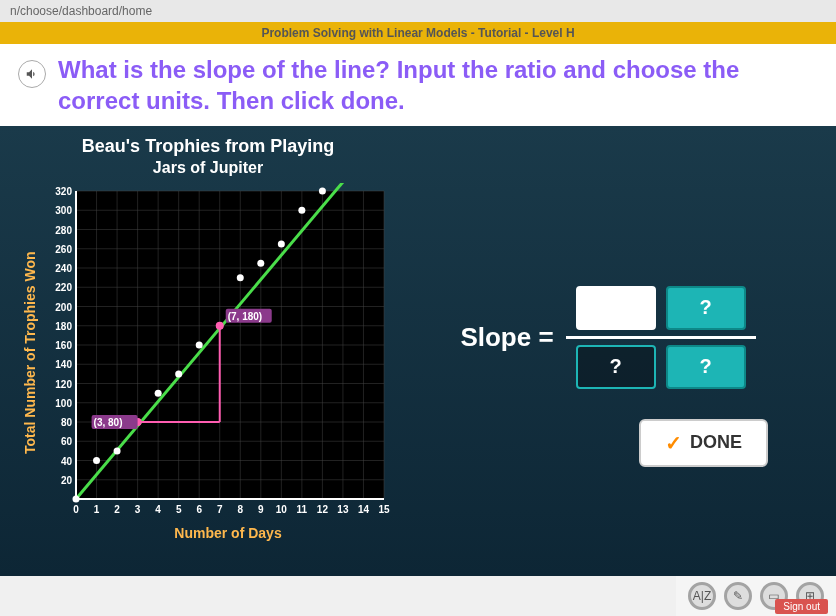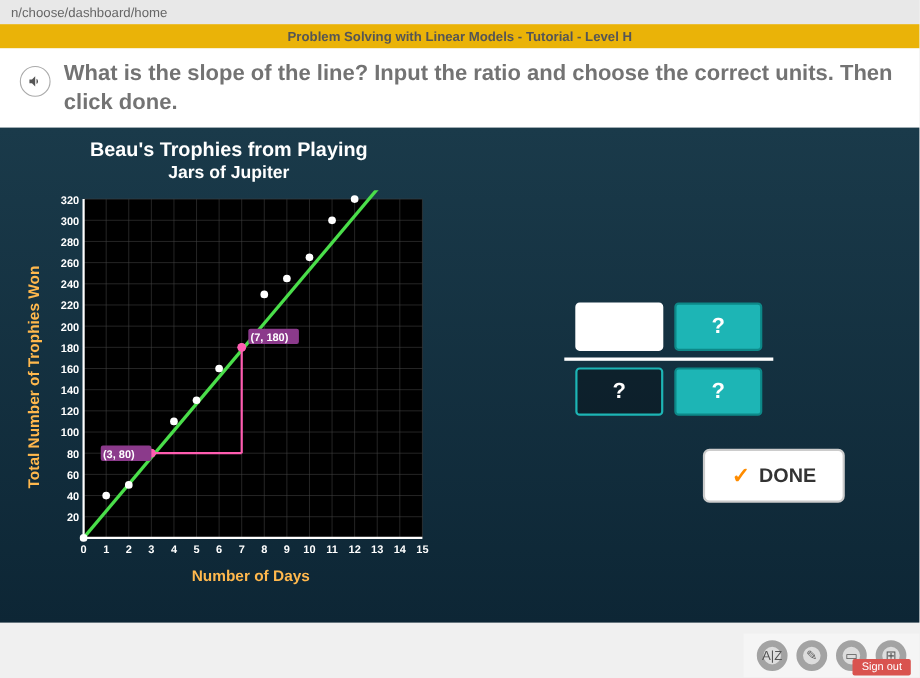--- a/index.html
+++ b/index.html
@@ -38,23 +38,23 @@
       border-radius: 50%;
       display: flex;
       align-items: center;
       justify-content: center;
       margin-right: 12px;
       margin-top: 6px;
       flex-shrink: 0;
     }
     .audio-icon svg { width: 14px; height: 14px; }
     .instruction-text {
-      font-size: 20px;
-      font-weight: bold;
-      color: #737373;
+      font-size: 24px;
+      font-weight: bold;
+      color: #8b5cf6;
       line-height: 1.3;
     }
     .content-area {
       display: flex;
       padding: 10px 18px 0 18px;
       background: linear-gradient(180deg, #1a3a4a 0%, #0d2635 100%);
       height: 450px;
       position: relative;
     }
     .chart-panel { flex: 0 0 380px; }
@@ -176,21 +176,21 @@
       padding: 6px 12px;
       display: flex;
       gap: 8px;
       align-items: center;
     }
     .tool-btn {
       width: 28px;
       height: 28px;
       border-radius: 50%;
       background: #ddd;
-      border: 6px solid #a3a3a3;
+      border: 3px solid #a3a3a3;
       display: flex;
       align-items: center;
       justify-content: center;
       font-size: 12px;
       color: #555;
     }
     .signout {
       position: absolute;
       bottom: 2px;
       right: 8px;
@@ -321,20 +321,21 @@
           <circle cx="177.73333333333335" cy="142.75" r="4" fill="#ff5db1"></circle>
           <rect x="183.73333333333335" y="125.75" width="46" height="14" fill="#8b3a8b" rx="2"></rect>
           <text x="185.73333333333335" y="136.75" fill="#fff" font-size="10" font-weight="bold">(7, 180)</text>
         </svg>
     </div>
     <div class="xlabel">Number of Days</div>
   </div>
 
   <div class="answer-panel">
     <div class="slope-row">
+      <span class="slope-label">Slope =</span>
       <div class="fraction">
         <div class="fraction-row">
           <div class="input-box input-white"></div>
           <div class="input-box input-teal">?</div>
         </div>
         <div class="fraction-line"></div>
         <div class="fraction-row">
           <div class="input-box input-ghost">?</div>
           <div class="input-box input-teal">?</div>
         </div>

